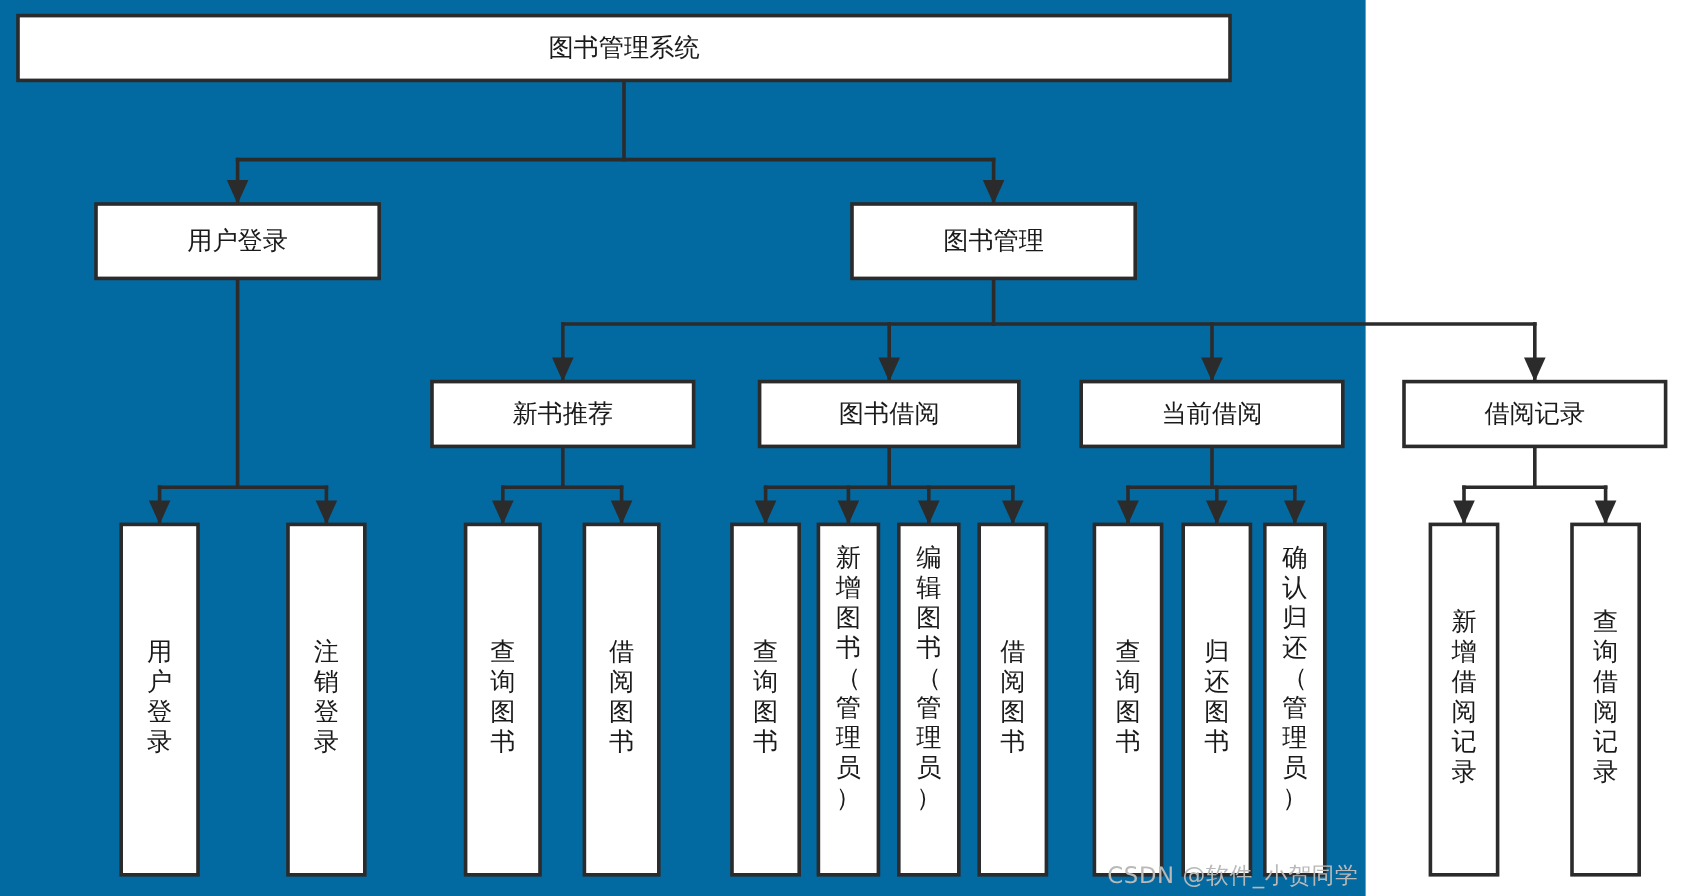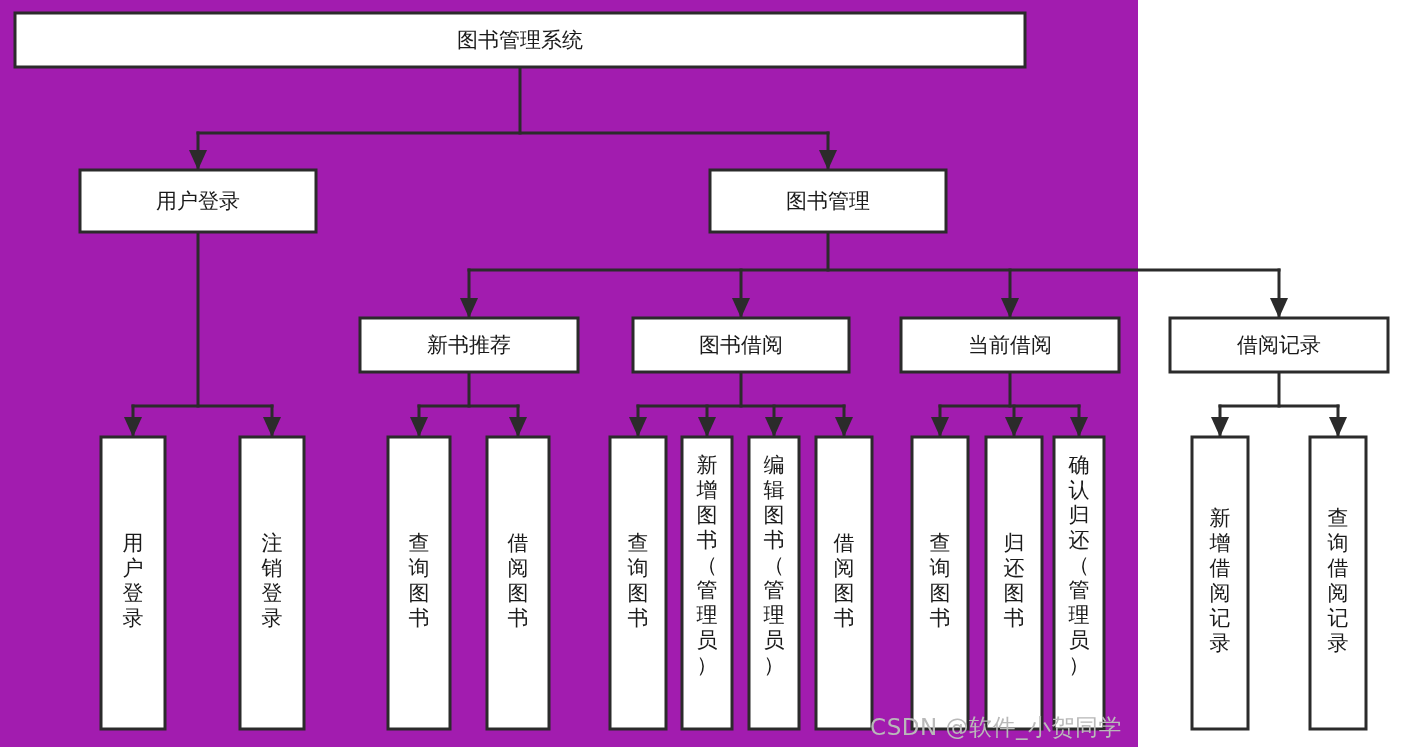--- a/index.html
+++ b/index.html
@@ -10,21 +10,21 @@
   body {
     width: 1405px;
     height: 747px;
     font-family: "DejaVu Sans", "Liberation Sans", sans-serif;
     overflow: hidden;
   }
   #diagram-root {
     position: relative;
     width: 1138px;
     height: 747px;
-    background: #a21caf;
+    background: #0369a1;
   }
   svg.flow {
     position: absolute;
     top: 0;
     left: 0;
     width: 1405px;
     height: 747px;
     display: block;
   }
   .node-box {
@@ -50,24 +50,24 @@
     dominant-baseline: middle;
   }
   .node-label-v {
     fill: #1a1a1a;
     font-family: "DejaVu Sans", "Liberation Sans", sans-serif;
     font-size: 21px;
     text-anchor: middle;
   }
   .watermark {
     position: absolute;
-    right: 16px;
+    right: 6px;
     bottom: 4px;
     font-family: "DejaVu Sans", "Liberation Sans", sans-serif;
-    font-size: 23px;
+    font-size: 19px;
     color: #b9b9b9;
     white-space: nowrap;
     letter-spacing: 0.5px;
   }
 </style>
 </head>
 <body>
 
 <div id="diagram-root">
   <svg class="flow" viewBox="0 0 1405 747">

